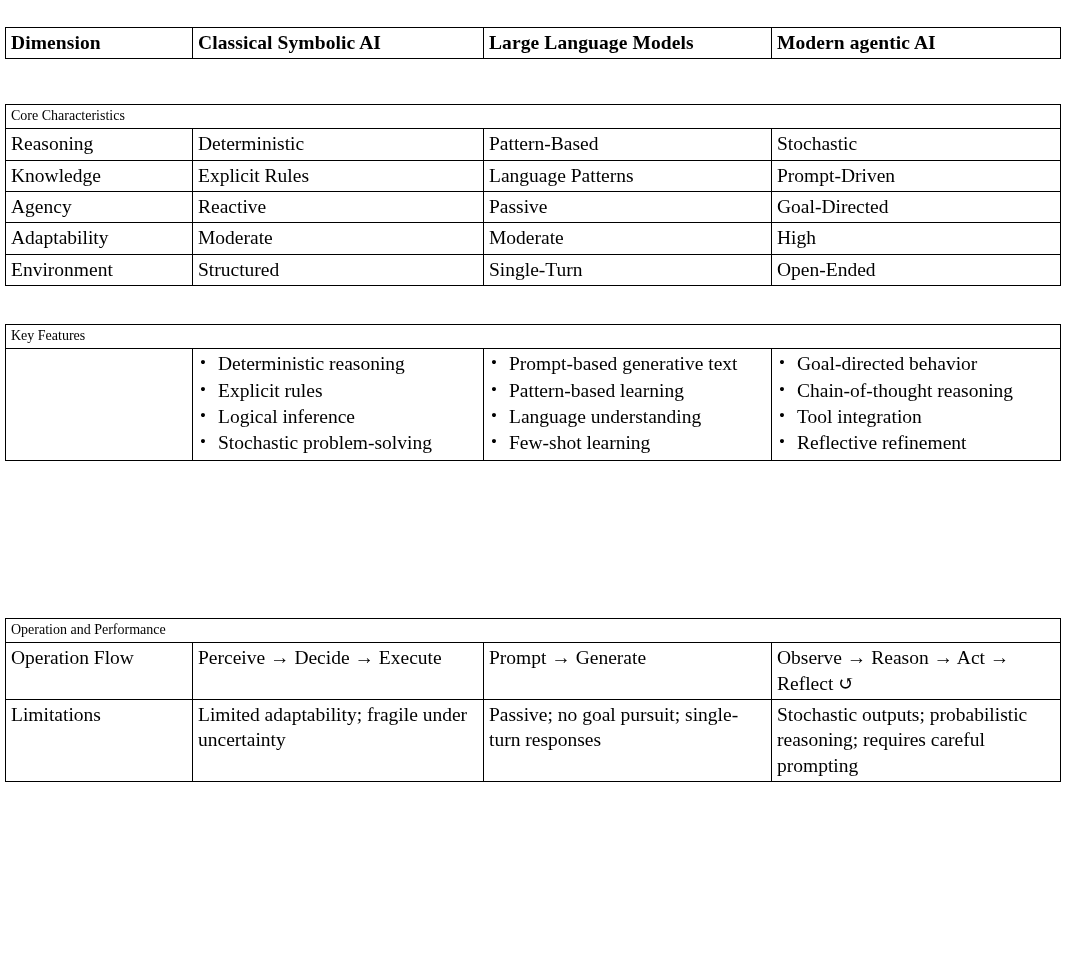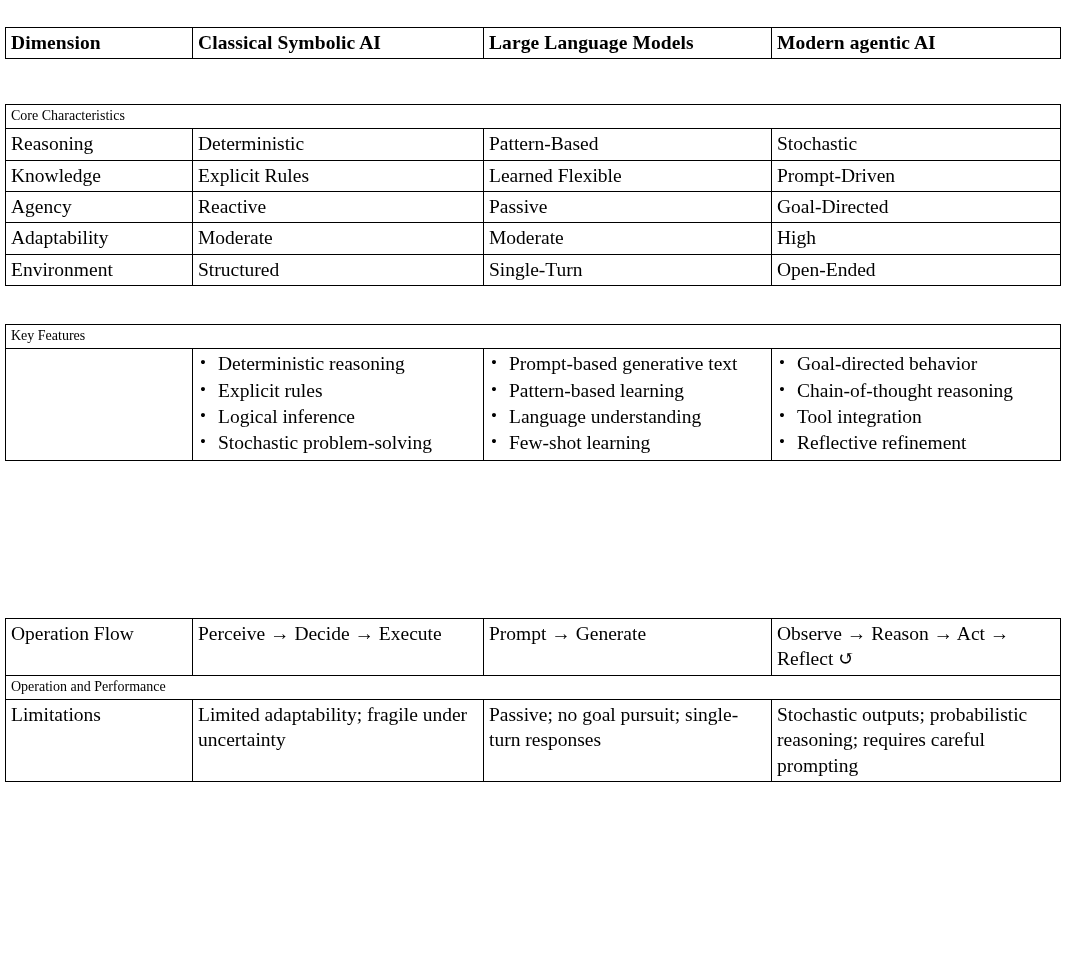--- a/index.html
+++ b/index.html
@@ -141,21 +141,21 @@
 
       <tr>
         <td class="rowlabel">Reasoning</td>
         <td>Deterministic</td>
         <td>Pattern-Based</td>
         <td>Stochastic</td>
       </tr>
       <tr>
         <td class="rowlabel">Knowledge</td>
         <td>Explicit Rules</td>
-        <td>Learned Flexible</td>
+        <td>Language Patterns</td>
         <td>Prompt-Driven</td>
       </tr>
       <tr>
         <td class="rowlabel">Agency</td>
         <td>Reactive</td>
         <td>Passive</td>
         <td>Goal-Directed</td>
       </tr>
       <tr>
         <td class="rowlabel">Adaptability</td>
@@ -218,31 +218,31 @@
 
   <table class="tblock" style="top:618px;">
     <colgroup>
         <col class="c1">
         <col class="c2">
         <col class="c3">
         <col class="c4">
       </colgroup>
     <tbody>
       <tr>
+        <td class="sectionhead" colspan="4">Operation and Performance</td>
+      </tr>
+
+      <tr>
         <td class="rowlabel" style="white-space:normal;">Operation Flow</td>
         <td class="arrowcell">Perceive → Decide → Execute</td>
         <td class="arrowcell">Prompt → Generate</td>
         <td class="arrowcell">Observe → Reason → Act → Reflect ↺</td>
       </tr>
 
       <tr>
-        <td class="sectionhead" colspan="4">Operation and Performance</td>
-      </tr>
-
-      <tr>
         <td class="rowlabel">Limitations</td>
         <td class="just">Limited adaptability; fragile under uncertainty</td>
         <td class="just">Passive; no goal pursuit; single-turn responses</td>
         <td class="just">Stochastic outputs; probabilistic reasoning; requires careful prompting</td>
       </tr>
 
     </tbody>
   </table>
 
 </div>

